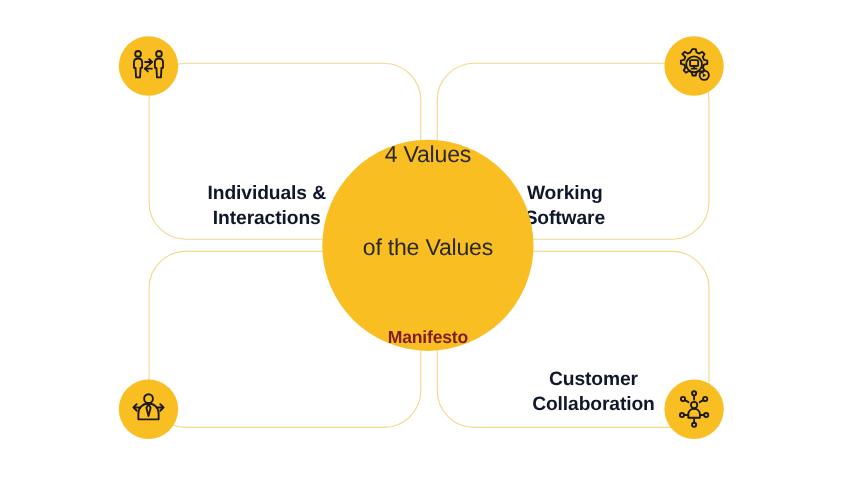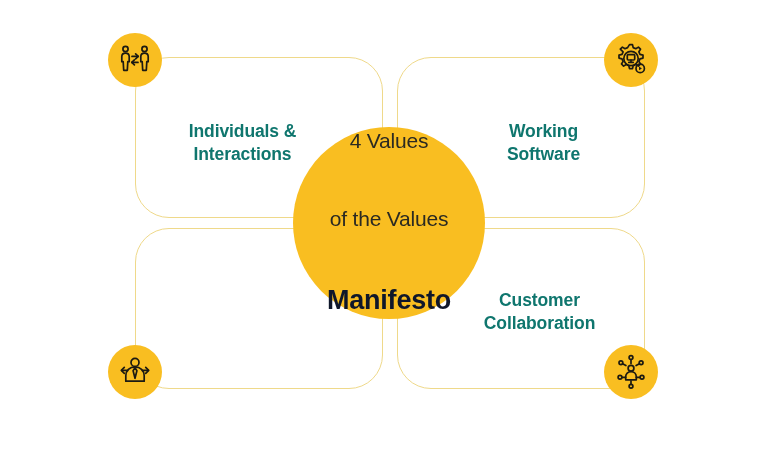--- a/index.html
+++ b/index.html
@@ -47,30 +47,31 @@
   }
   .quad-br {
     left: 397px; top: 228px;
     width: 248px; height: 161px;
     border-radius: 34px;
   }
 
   
   .quad-label {
     position: absolute;
-    color: #0f766e;
+    color: #0f172a;
     font-size: 17.5px;
     font-weight: bold;
     line-height: 1.33;
     text-align: center;
     white-space: pre-line;
     letter-spacing: -0.1px;
+    margin-top: 44px;
   }
   .label-tl { left: 140px; top: 120px; width: 205px; }
-  .label-tr { left: 441px; top: 120px; width: 205px; }
+  .label-tr { left: 411px; top: 120px; width: 205px; }
   .label-bl { left: 140px; top: 289px; width: 205px; }
   .label-br { left: 437px; top: 289px; width: 205px; }
 
   
   .center-circle {
     position: absolute;
     left: 293px;
     top: 127px;
     width: 192px;
     height: 192px;
@@ -83,22 +84,22 @@
     text-align: center;
   }
   .center-line {
     color: #2B2A22;
     font-size: 21px;
     line-height: 1.36;
     letter-spacing: -0.2px;
   }
   .center-line.strong {
     font-weight: bold;
-    font-size: 27px;
-    color: #0f172a;
+    font-size: 16px;
+    color: #7f1d1d;
   }
 
   
   .icon-badge {
     position: absolute;
     width: 54px;
     height: 54px;
     border-radius: 50%;
     background: #F9BE21;
     display: flex;

